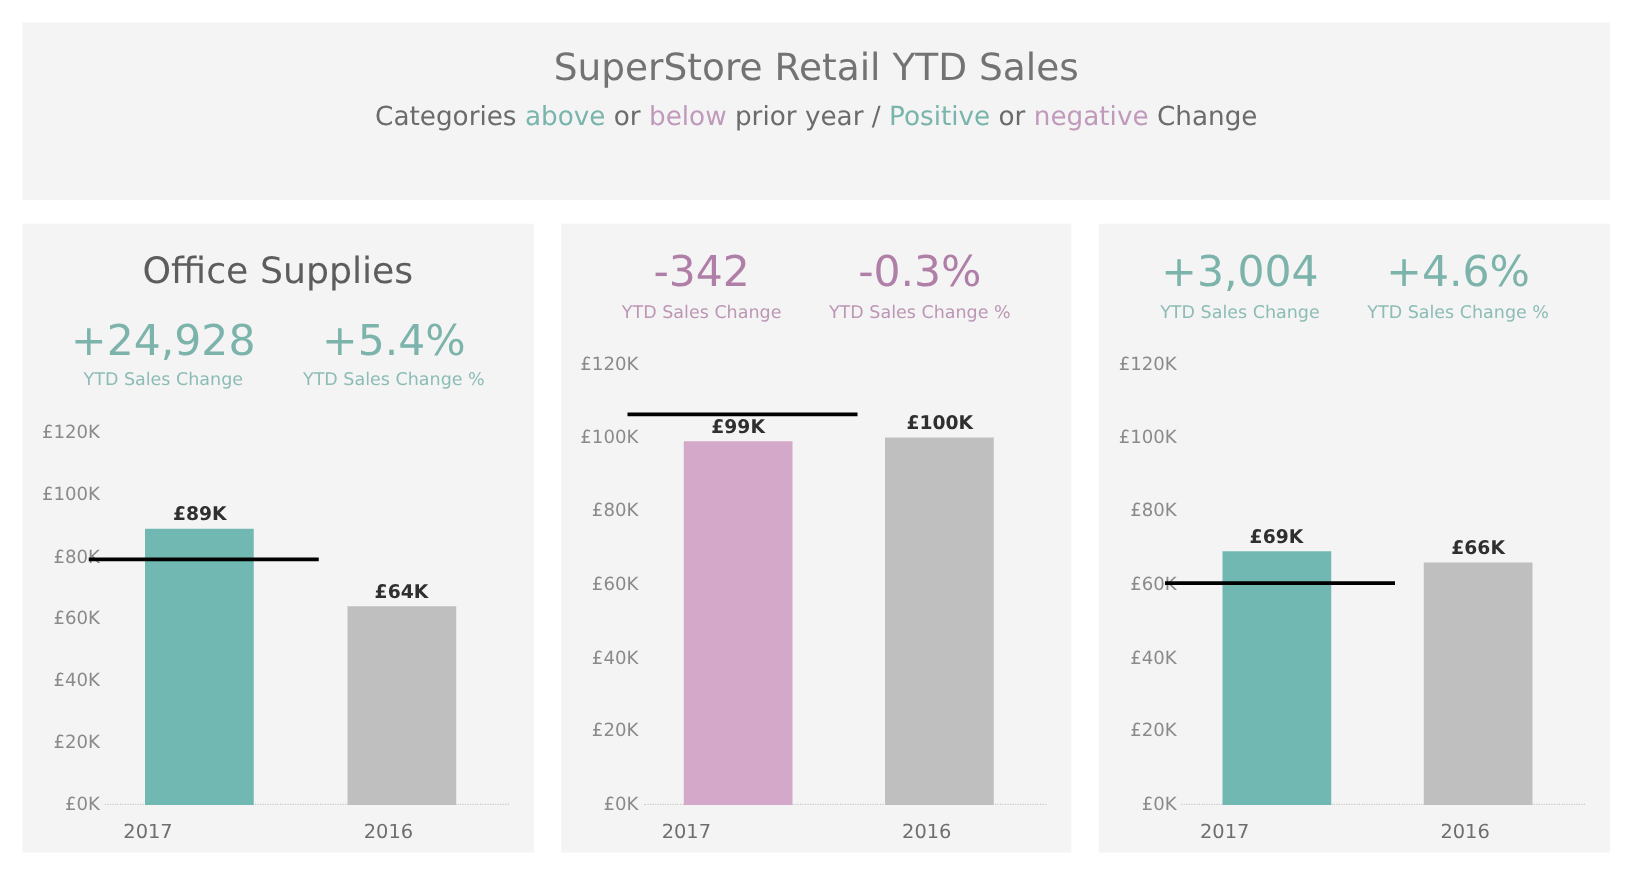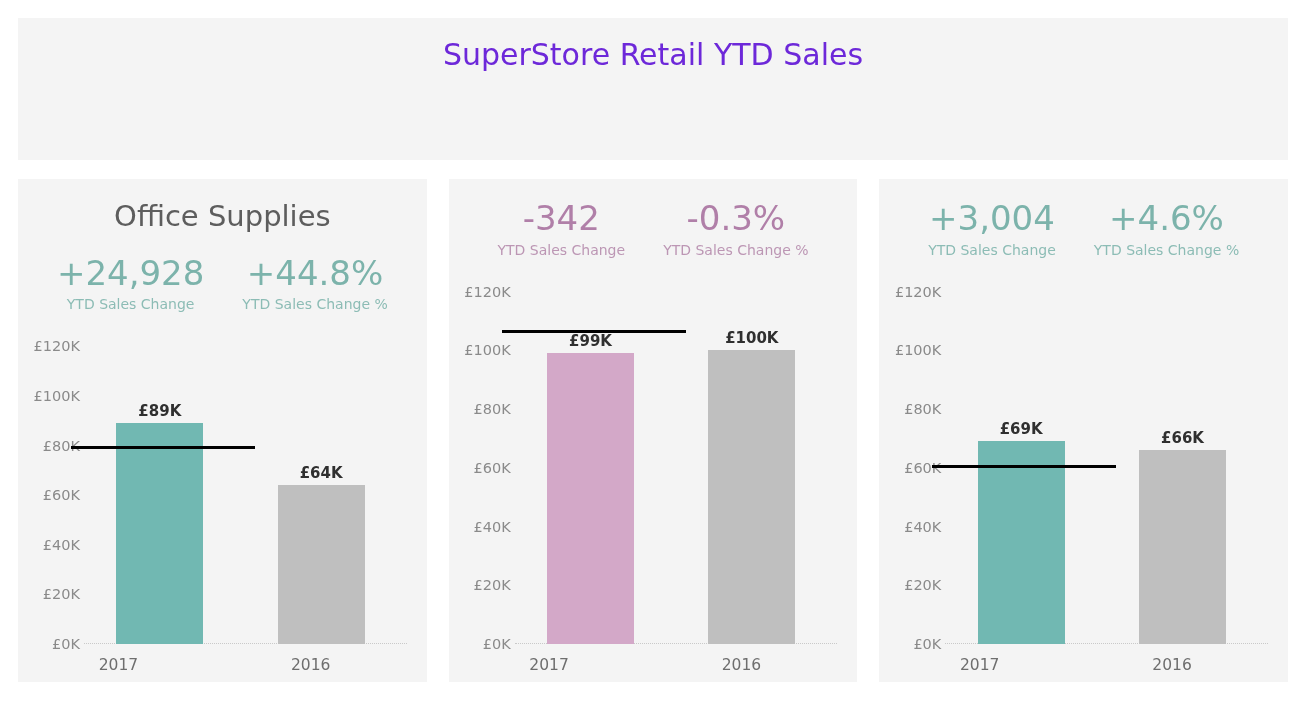--- a/index.html
+++ b/index.html
@@ -41,21 +41,21 @@
     font-size: 45px;
     font-weight: 400;
     color: #5d5d5d;
     line-height: 1.12;
     letter-spacing: 0.2px;
     white-space: nowrap;
   }
   .dash-subtitle {
     font-size: 30px;
     font-weight: 400;
-    color: #6d28d9;
+    color: #737373;
     line-height: 1.25;
     margin-top: 2px;
     white-space: nowrap;
   }
   .dash-legend {
     font-size: 21px;
     font-weight: 400;
     color: #6b6b6b;
     line-height: 1.3;
     margin-top: 6px;
@@ -195,32 +195,33 @@
     border-top: 3px solid #000000;
   }
 </style>
 </head>
 <body>
 
 <div class="dashboard">
 
   <div class="header-band">
     <div class="dash-subtitle">SuperStore Retail YTD Sales</div>
+    <div class="dash-legend"><span>Categories </span><span class="lg-pos">above</span><span> or </span><span class="lg-neg">below</span><span> prior year / </span><span class="lg-pos">Positive</span><span> or </span><span class="lg-neg">negative</span><span> Change</span></div>
   </div>
 
   <div class="card-row" id="card-row">
       <div class="kpi-card">
         <div class="card-title">Office Supplies</div>
         <div class="metrics pos">
           <div class="metric">
             <div class="metric-value">+24,928</div>
             <div class="metric-label">YTD Sales Change</div>
           </div>
           <div class="metric">
-            <div class="metric-value">+44.8%</div>
+            <div class="metric-value">+5.4%</div>
             <div class="metric-label">YTD Sales Change %</div>
           </div>
         </div>
         <div class="chart">
           <div class="y-axis">
             <div class="y-tick" style="top: 0%;">£120K</div>
             <div class="y-tick" style="top: 16.6667%;">£100K</div>
             <div class="y-tick" style="top: 33.3333%;">£80K</div>
             <div class="y-tick" style="top: 50%;">£60K</div>
             <div class="y-tick" style="top: 66.6667%;">£40K</div>

